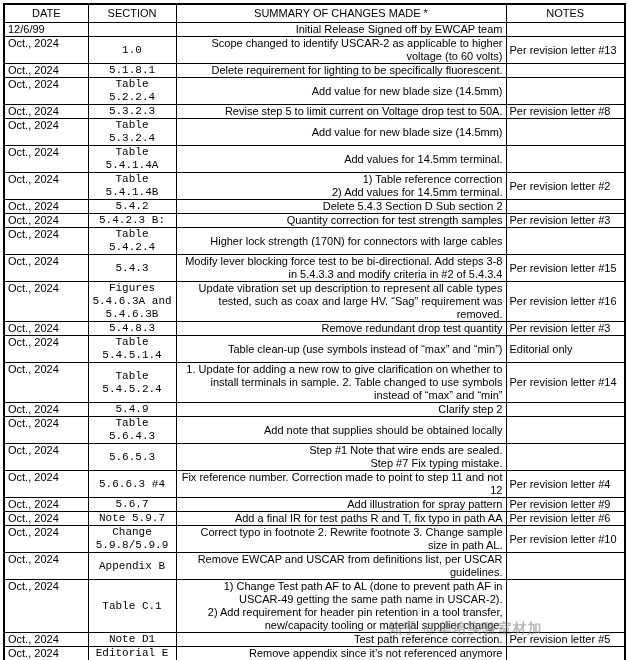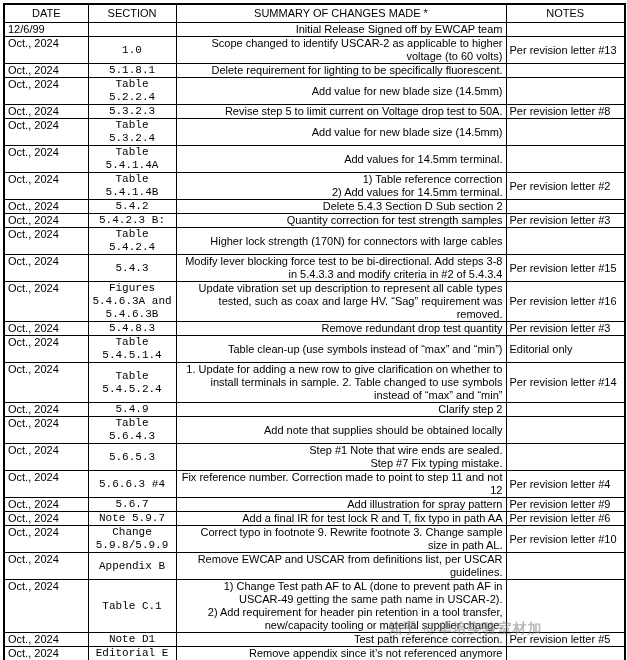--- a/index.html
+++ b/index.html
@@ -218,27 +218,27 @@
         </tr>
         <tr>
           <td class="date">Oct., 2024</td>
           <td class="section">5.6.7</td>
           <td class="summary">Add illustration for spray pattern</td>
           <td class="notes">Per revision letter #9</td>
         </tr>
         <tr>
           <td class="date">Oct., 2024</td>
           <td class="section">Note 5.9.7</td>
-          <td class="summary">Add a final IR for test lock R and T, fix typo in path AA</td>
+          <td class="summary">Add a final IR for test paths R and T, fix typo in path AA</td>
           <td class="notes">Per revision letter #6</td>
         </tr>
         <tr>
           <td class="date">Oct., 2024</td>
           <td class="section">Change 5.9.8/5.9.9</td>
-          <td class="summary">Correct typo in footnote 9. Rewrite footnote 3. Change sample size in path AL.</td>
+          <td class="summary">Correct typo in footnote 2. Rewrite footnote 3. Change sample size in path AL.</td>
           <td class="notes">Per revision letter #10</td>
         </tr>
         <tr>
           <td class="date">Oct., 2024</td>
           <td class="section">Appendix B</td>
           <td class="summary">Remove EWCAP and USCAR from definitions list, per USCAR guidelines.</td>
           <td class="notes"></td>
         </tr>
         <tr>
           <td class="date">Oct., 2024</td>

